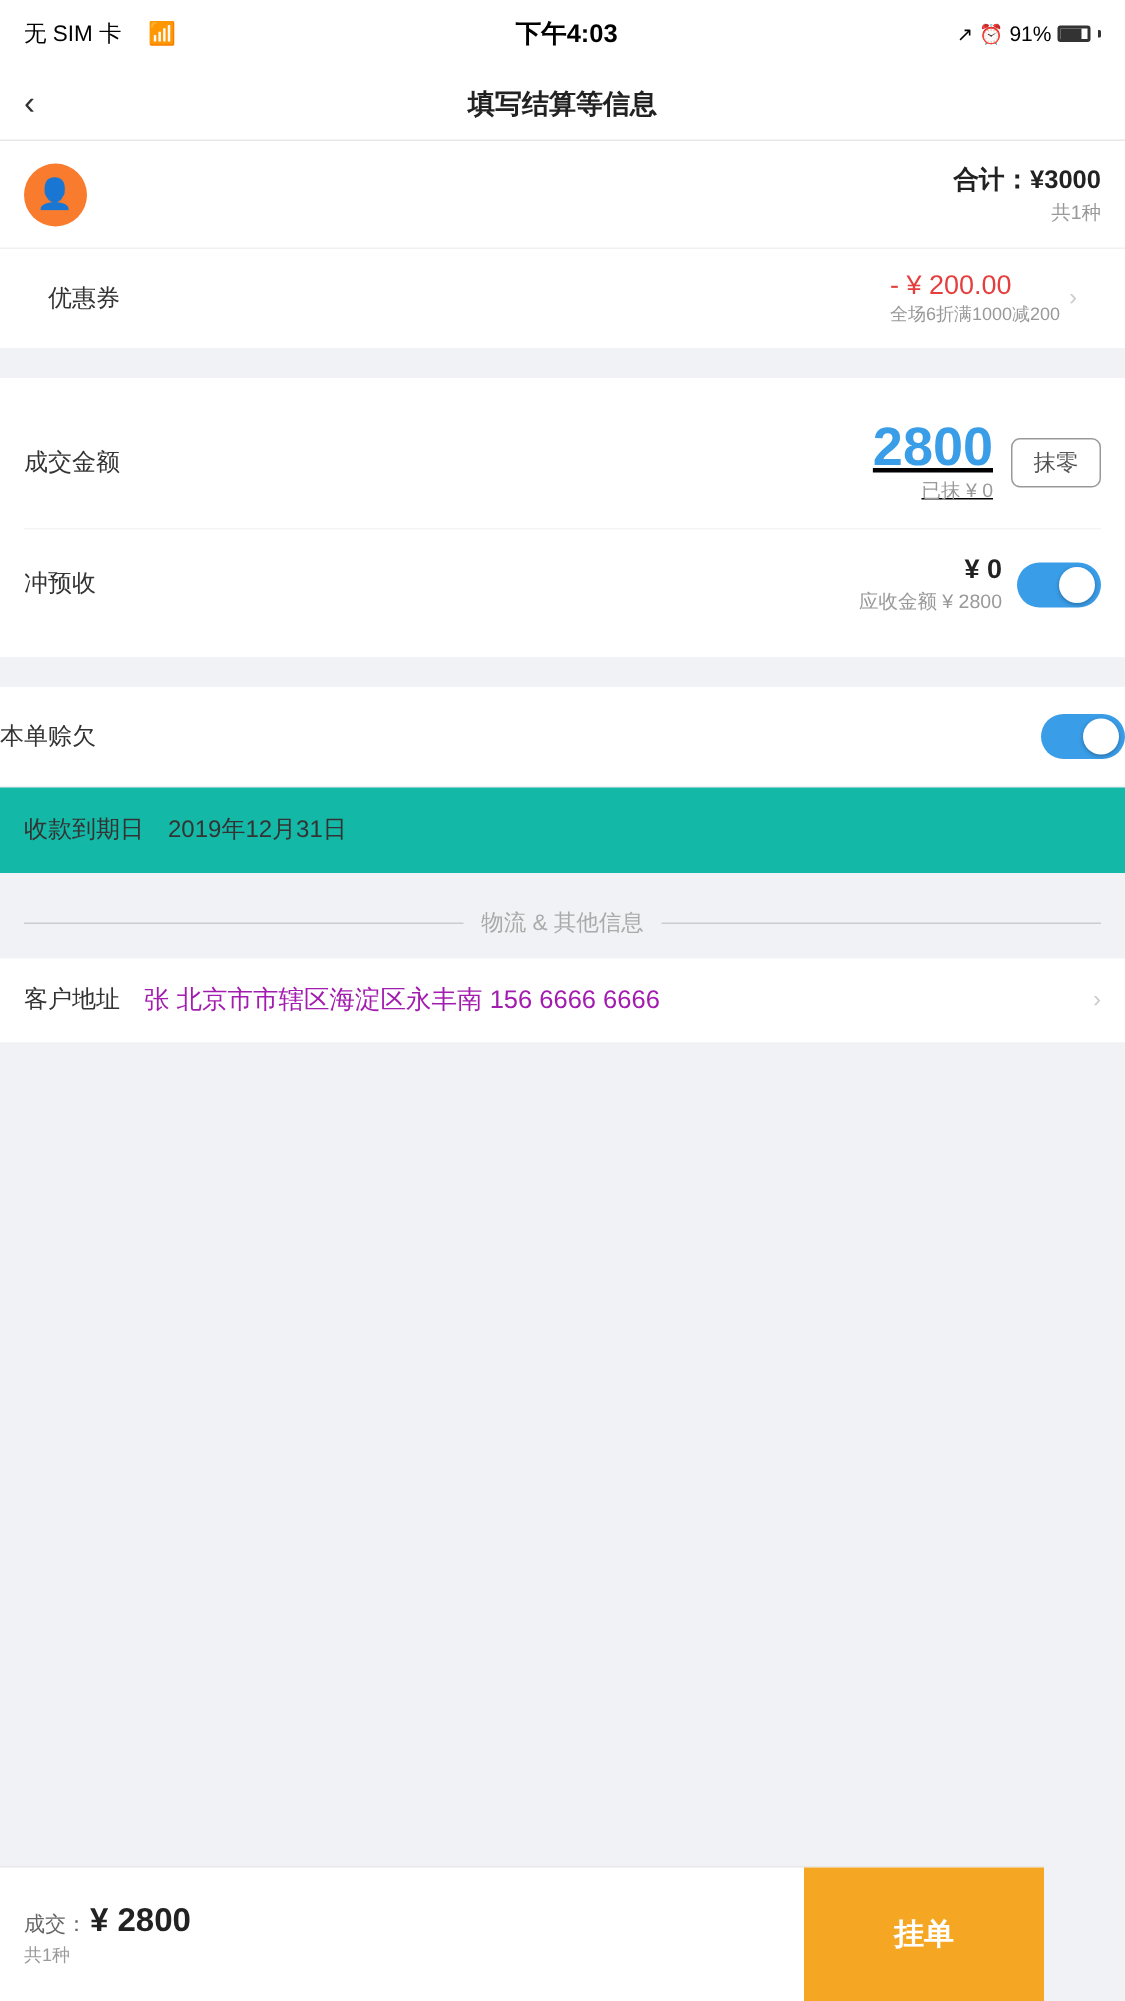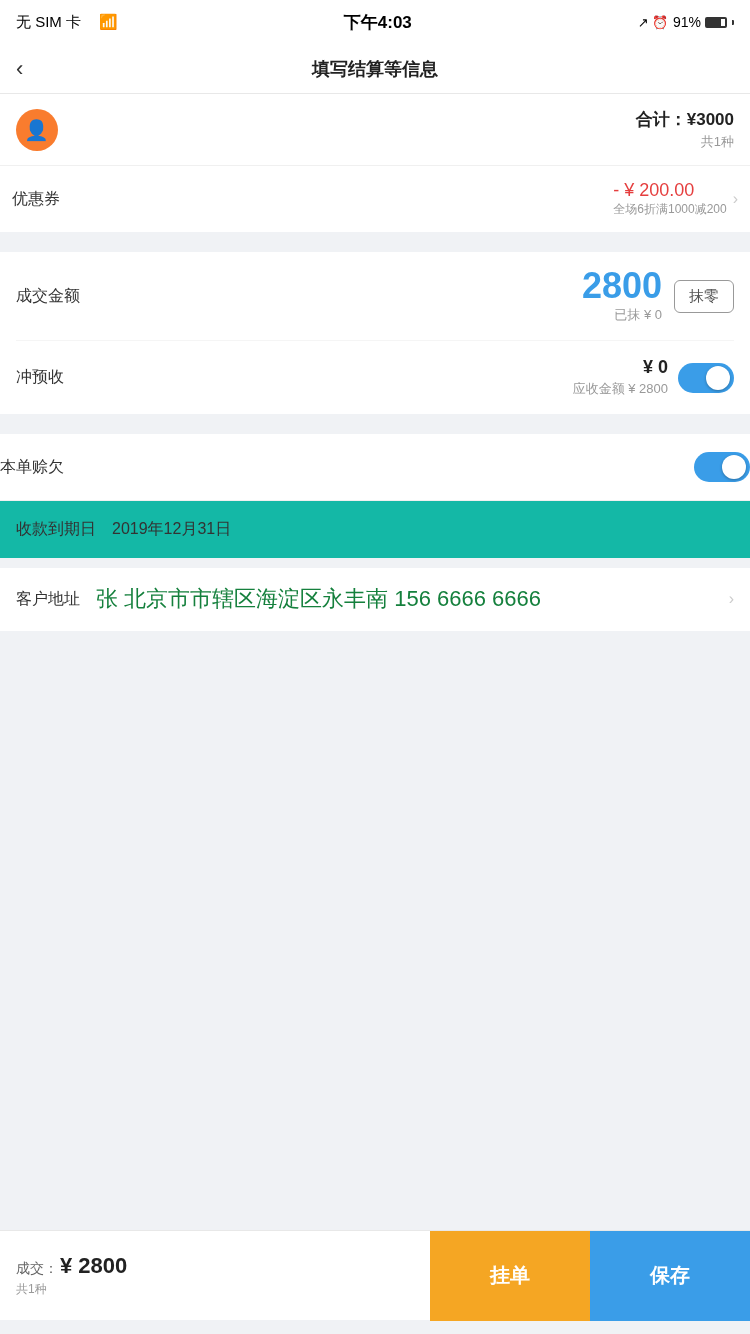--- a/index.html
+++ b/index.html
@@ -103,39 +103,39 @@
     }
     .user-info {}
     .user-phone { font-size: 17px; font-weight: 600; color: #222; }
     .user-debt { font-size: 13px; color: #999; margin-top: 2px; }
     .user-total { text-align: right; }
     .total-amount { font-size: 17px; font-weight: 600; color: #222; }
     .total-count { font-size: 13px; color: #999; margin-top: 2px; }
 
     
     .coupon-row {
-      padding: 14px 12px;
+      padding: 14px 32px;
       display: flex;
       align-items: center;
       justify-content: space-between;
     }
     .coupon-label { font-size: 16px; color: #333; }
     .coupon-right { display: flex; align-items: center; gap: 6px; }
     .coupon-discount { font-size: 18px; color: #e53e3e; font-weight: 500; }
     .coupon-desc { font-size: 12px; color: #999; text-align: right; }
     .chevron-right { color: #ccc; font-size: 16px; }
 
     
     .section-divider { height: 10px; background: #f0f2f5; }
 
     
     .form-section {
       background: #fff;
       margin-bottom: 10px;
-      padding: 0 16px;
+      padding: 12px 16px;
     }
     .form-row {
       display: flex;
       align-items: center;
       justify-content: space-between;
       padding: 16px 0;
       border-bottom: 1px solid #f5f5f5;
       min-height: 60px;
     }
     .form-row:last-child { border-bottom: none; }
@@ -161,21 +161,21 @@
     }
 
     .deal-amount-row {
       display: flex;
       align-items: center;
       justify-content: space-between;
       padding: 16px 0;
       border-bottom: 1px solid #f5f5f5;
     }
     .deal-right-group { display: flex; align-items: center; gap: 12px; }
-    .deal-values { text-align: right; }
+    .deal-values { text-align: right; text-decoration: underline; }
 
     
     .toggle {
       width: 56px; height: 30px;
       background: #3a9de8;
       border-radius: 15px;
       position: relative;
       cursor: pointer;
       flex-shrink: 0;
     }
@@ -233,28 +233,28 @@
 
     
     .address-row {
       display: flex;
       align-items: center;
       justify-content: space-between;
       padding: 16px 16px;
       background: #fff;
     }
     .address-label { font-size: 16px; color: #333; white-space: nowrap; margin-right: 16px; }
-    .address-value { font-size: 22px; color: #15803d; flex: 1; line-height: 1.4; }
+    .address-value { font-size: 17px; color: #a21caf; flex: 1; line-height: 1.4; }
 
     
     .bottom-bar {
       position: fixed;
-      bottom: 14px;
+      bottom: 0;
       left: 0;
-      width: 750px;
+      width: 696px;
       height: 90px;
       background: #fff;
       display: flex;
       align-items: center;
       border-top: 1px solid #e8e8e8;
     }
     .bottom-summary {
       flex: 1;
       padding: 0 16px;
     }
@@ -377,20 +377,25 @@
 
   <div style="height:1px; background:#f0f0f0;"></div>
 
   <div style="background:#14b8a6; margin-bottom:10px;">
     <div class="due-date-row">
       <span class="due-date-label">收款到期日</span>
       <span class="due-date-value">2019年12月31日</span>
     </div>
   </div>
 
+  <div class="logistics-divider">
+    <div class="divider-line"></div>
+    <span class="divider-text">物流 &amp; 其他信息</span>
+    <div class="divider-line"></div>
+  </div>
 
   <div class="address-row">
     <span class="address-label">客户地址</span>
     <span class="address-value">张 北京市市辖区海淀区永丰南 156 6666 6666</span>
     <span class="chevron-right">›</span>
   </div>
 
   <div class="bottom-space"></div>
   <div style="height:200px; background:#f0f2f5;"></div>
 
@@ -400,16 +405,13 @@
   <div class="bottom-summary">
     <div style="display:flex; align-items:baseline; gap:2px;">
       <span class="bottom-deal">成交：</span>
       <span class="bottom-amount">¥ 2800</span>
     </div>
     <div class="bottom-count">共1种</div>
   </div>
   <div class="btn-hang">
     <span>挂单</span>
   </div>
-  <div class="btn-save">
-    <span>保存</span>
-  </div>
 </div>
 
 </body></html>

